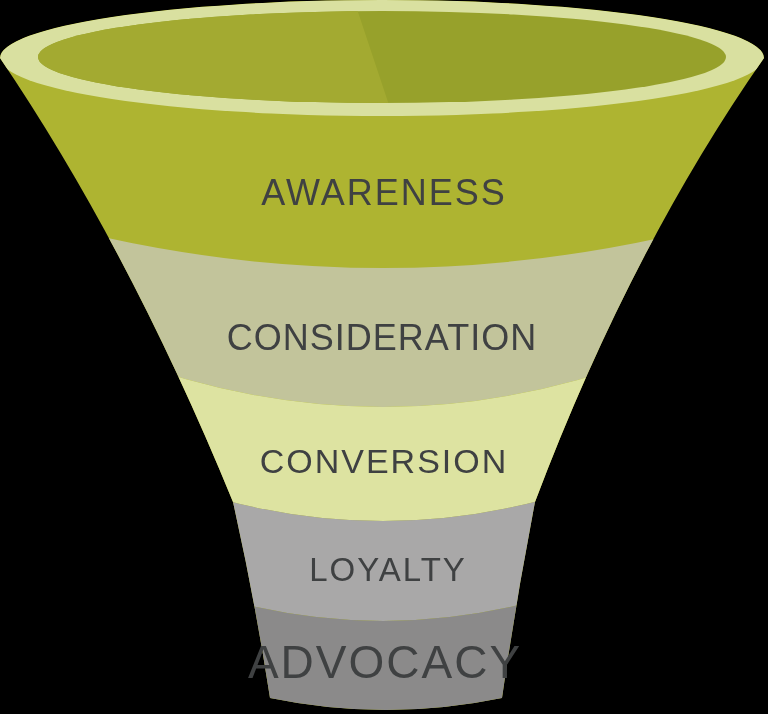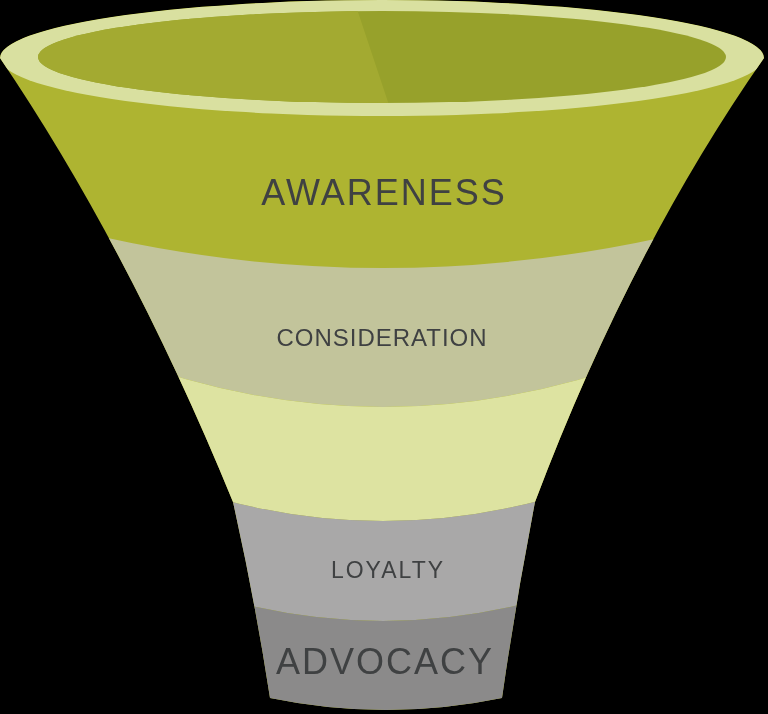--- a/index.html
+++ b/index.html
@@ -23,24 +23,24 @@
   }
   .stage-label {
     position: absolute;
     transform: translate(-50%, -50%);
     font-weight: normal;
     color: #3f4142;
     white-space: nowrap;
     user-select: none;
   }
   .lbl-awareness     { left: 384px; top: 193px; font-size: 36px; letter-spacing: 2px; }
-  .lbl-consideration { left: 382px; top: 338px; font-size: 24px; letter-spacing: 1px; }
+  .lbl-consideration { left: 382px; top: 338px; font-size: 36px; letter-spacing: 1px; }
   .lbl-conversion    { left: 384px; top: 461px; font-size: 34px; letter-spacing: 2px; }
-  .lbl-loyalty       { left: 388px; top: 570px; font-size: 23px; letter-spacing: 2px; }
-  .lbl-advocacy      { left: 385px; top: 662px; font-size: 36px; letter-spacing: 2px; }
+  .lbl-loyalty       { left: 388px; top: 570px; font-size: 33px; letter-spacing: 2px; }
+  .lbl-advocacy      { left: 385px; top: 662px; font-size: 46px; letter-spacing: 2px; }
 </style>
 </head>
 <body>
 
 <div class="stage-canvas">
 
   <svg class="funnel-svg" width="768" height="714" viewBox="0 0 768 714">
     <defs>
       <clipPath id="funnel-silhouette">
         <path d="M 0,58 A 382 58 0 0 1 764,58 Q 630,250 535,502 Q 516,600 502,698 Q 386,722 270,698 Q 255,600 233,502 Q 130,250 0,58 Z"></path>
@@ -69,17 +69,18 @@
       <g clip-path="url(#bowl-inner-clip)">
         <path d="M 356,6 L 390,108 L 20,108 L 20,6 Z" fill="#a3aa31"></path>
       </g>
     </g>
   </svg>
 
   <div class="stage-label lbl-awareness" style="color: rgb(63, 65, 66);">AWARENESS</div>
 
   <div class="stage-label lbl-consideration" style="color: rgb(63, 65, 66);">CONSIDERATION</div>
 
+  <div class="stage-label lbl-conversion" style="color: rgb(63, 65, 66);">CONVERSION</div>
 
   <div class="stage-label lbl-loyalty" style="color: rgb(63, 65, 66);">LOYALTY</div>
 
   <div class="stage-label lbl-advocacy" style="color: rgb(63, 65, 66);">ADVOCACY</div>
 </div>
 
 </body></html>

